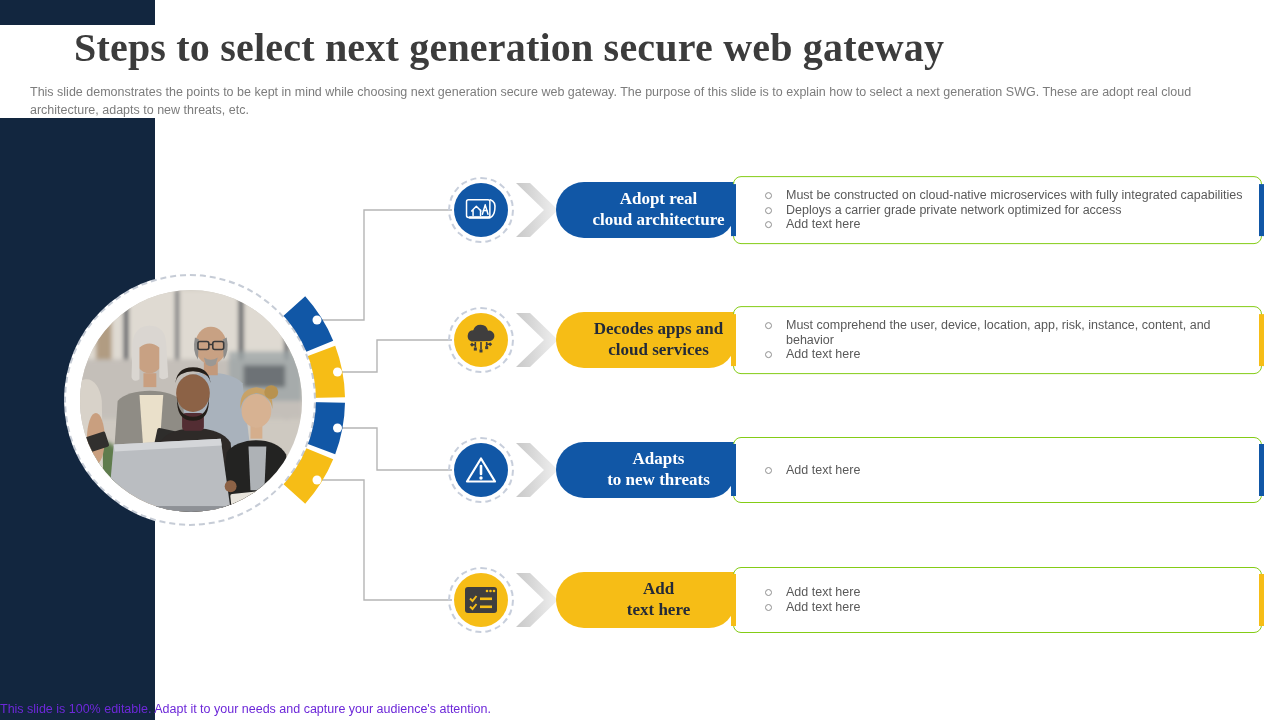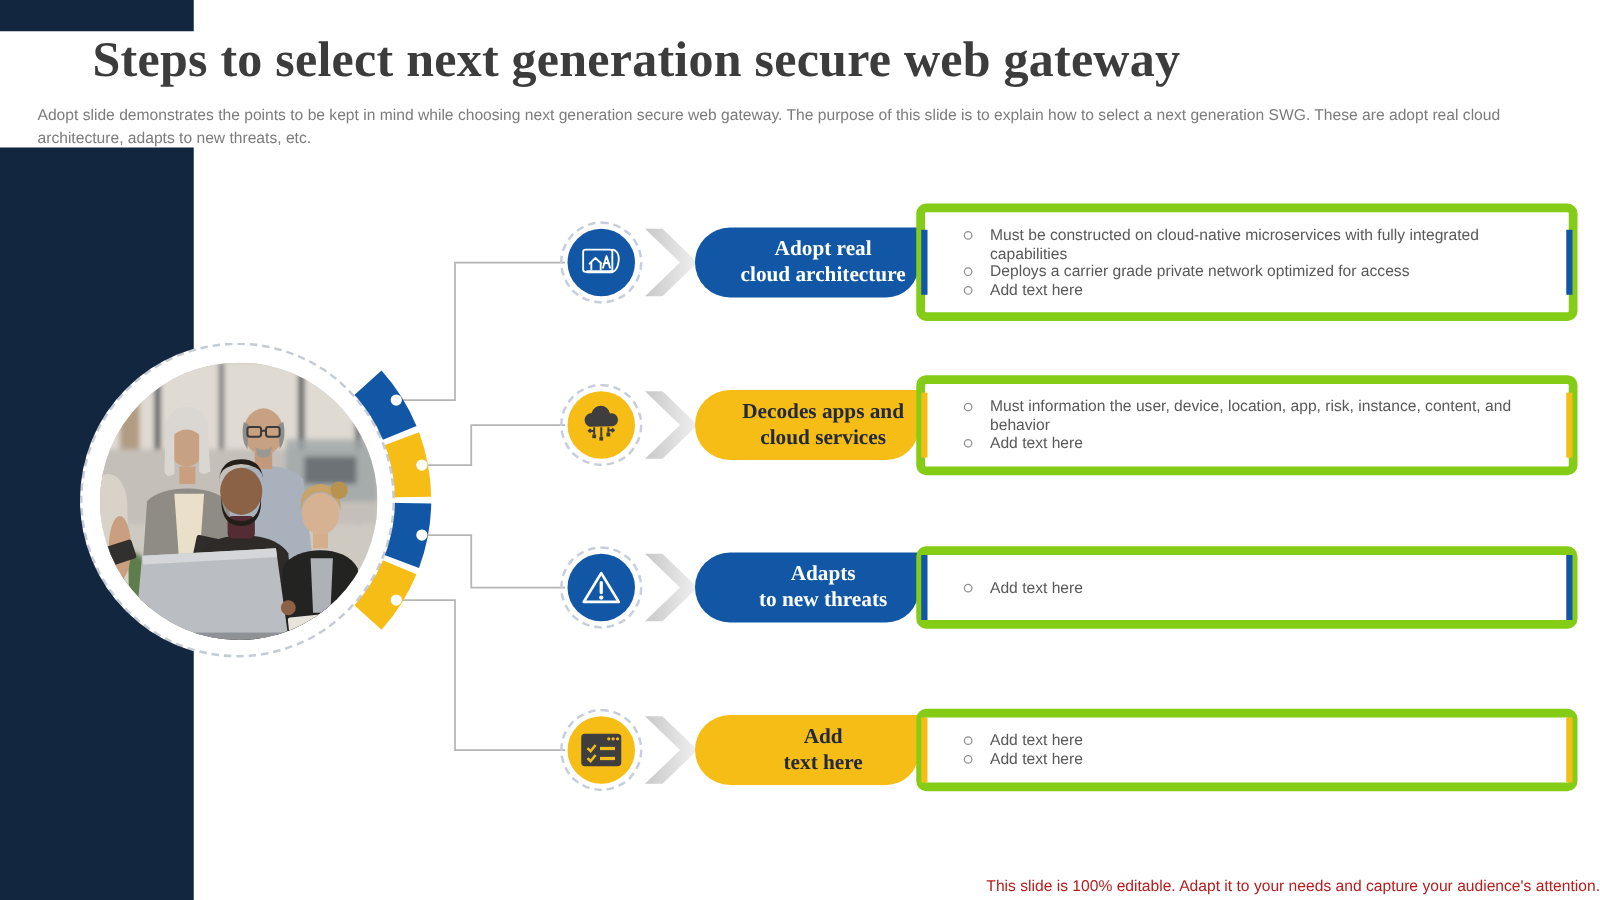--- a/index.html
+++ b/index.html
@@ -38,46 +38,46 @@
 
   .chev{position:absolute;left:66px;top:50%;transform:translateY(-50%);}
 
   .banner{position:absolute;left:108px;top:50%;transform:translateY(-50%);
           width:179px;height:56px;box-sizing:border-box;background:var(--accent);color:var(--banner-text);
           border-radius:28px 0 26px 28px;display:flex;flex-direction:column;justify-content:center;
           padding-left:26px;font-family:"Liberation Serif",serif;font-weight:bold;font-size:17px;line-height:1.22;align-items:center;}
 
   .bullets-box{position:absolute;left:285px;top:50%;transform:translateY(-50%);
                width:529px;box-sizing:border-box;min-height:66px;background:#fff;
-               border:7px solid #84cc16;border-radius:8px;padding:11px 16px;
+               border:1px solid #84cc16;border-radius:8px;padding:11px 16px;
                display:flex;flex-direction:column;justify-content:center;}
   .bullets-box::before,.bullets-box::after{content:"";position:absolute;width:5px;height:52px;
                background:var(--accent);top:50%;transform:translateY(-50%);}
   .bullets-box::before{left:-3px;}
   .bullets-box::after{right:-3px;}
 
   .bullets{list-style:none;margin:0;padding:0;}
   .bullets li{position:relative;padding-left:36px;font-size:12.5px;line-height:14.6px;color:#595959;}
   .bullets li::before{content:"";position:absolute;left:15px;top:4px;width:5px;height:5px;
                border:1px solid #8F8F8F;border-radius:50%;}
 
   
-  .footer{position:absolute;left:0;right:0;bottom:4px;text-align:right;
-          font-size:12.5px;color:#b91c1c;}
+  .footer{position:absolute;left:0;right:0;bottom:4px;text-align:left;
+          font-size:12.5px;color:#6d28d9;}
 </style>
 </head>
 <body>
 
 <div class="slide">
 
   <div class="band-top"></div>
   <div class="band-main"></div>
 
   <div class="title">Steps to select next generation secure web gateway</div>
-  <div class="subtitle">Adopt slide demonstrates the points to be kept in mind while choosing next generation secure web gateway. The purpose of this slide is to explain how to select a next generation SWG. These are adopt real cloud architecture, adapts to new threats, etc.</div>
+  <div class="subtitle">This slide demonstrates the points to be kept in mind while choosing next generation secure web gateway. The purpose of this slide is to explain how to select a next generation SWG. These are adopt real cloud architecture, adapts to new threats, etc.</div>
 
   <svg class="left-art" width="460" height="720" viewBox="0 0 460 720">
     <defs>
       <linearGradient id="chevGrad" x1="0" y1="0" x2="1" y2="0">
         <stop offset="0" stop-color="#C8C8C8"></stop>
           <stop offset="1" stop-color="#F0F0F0"></stop>
       </linearGradient>
     </defs>
     <g stroke="#B5B5B5" stroke-width="1.4" fill="none">
       <polyline points="317,320 364,320 364,210 452,210"></polyline>
@@ -215,21 +215,21 @@
     </div>
     <svg class="chev" width="46" height="66" viewBox="0 0 46 66">
       <polygon points="2,6 16,6 44,33 16,60 2,60 30,33" fill="url(#chevGrad)"></polygon>
     </svg>
     <div class="banner">
       <span>Decodes apps and</span>
       <span>cloud services</span>
     </div>
     <div class="bullets-box">
       <ul class="bullets">
-        <li>Must information the user, device, location, app, risk, instance, content, and behavior</li>
+        <li>Must comprehend the user, device, location, app, risk, instance, content, and behavior</li>
         <li>Add text here</li>
       </ul>
     </div>
   </div>
 
   <div class="row blue" style="top:425px">
     <div class="iconwrap">
       <div class="circle">
         <svg width="34" height="30" viewBox="0 0 34 30">
           <path d="M17,3.5 L31,26.5 L3,26.5 Z" fill="none" stroke="#fff" stroke-width="2.2" stroke-linejoin="round"></path>

